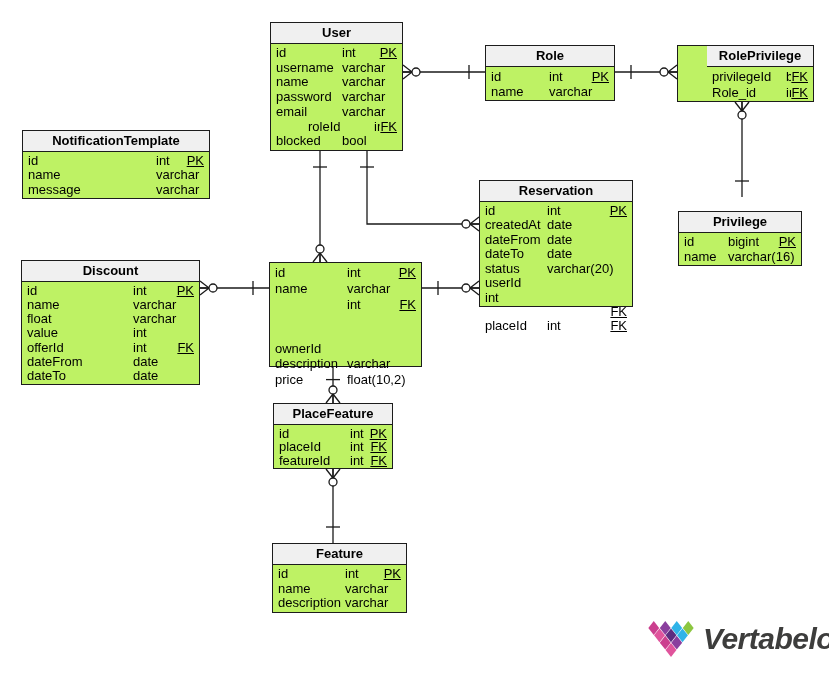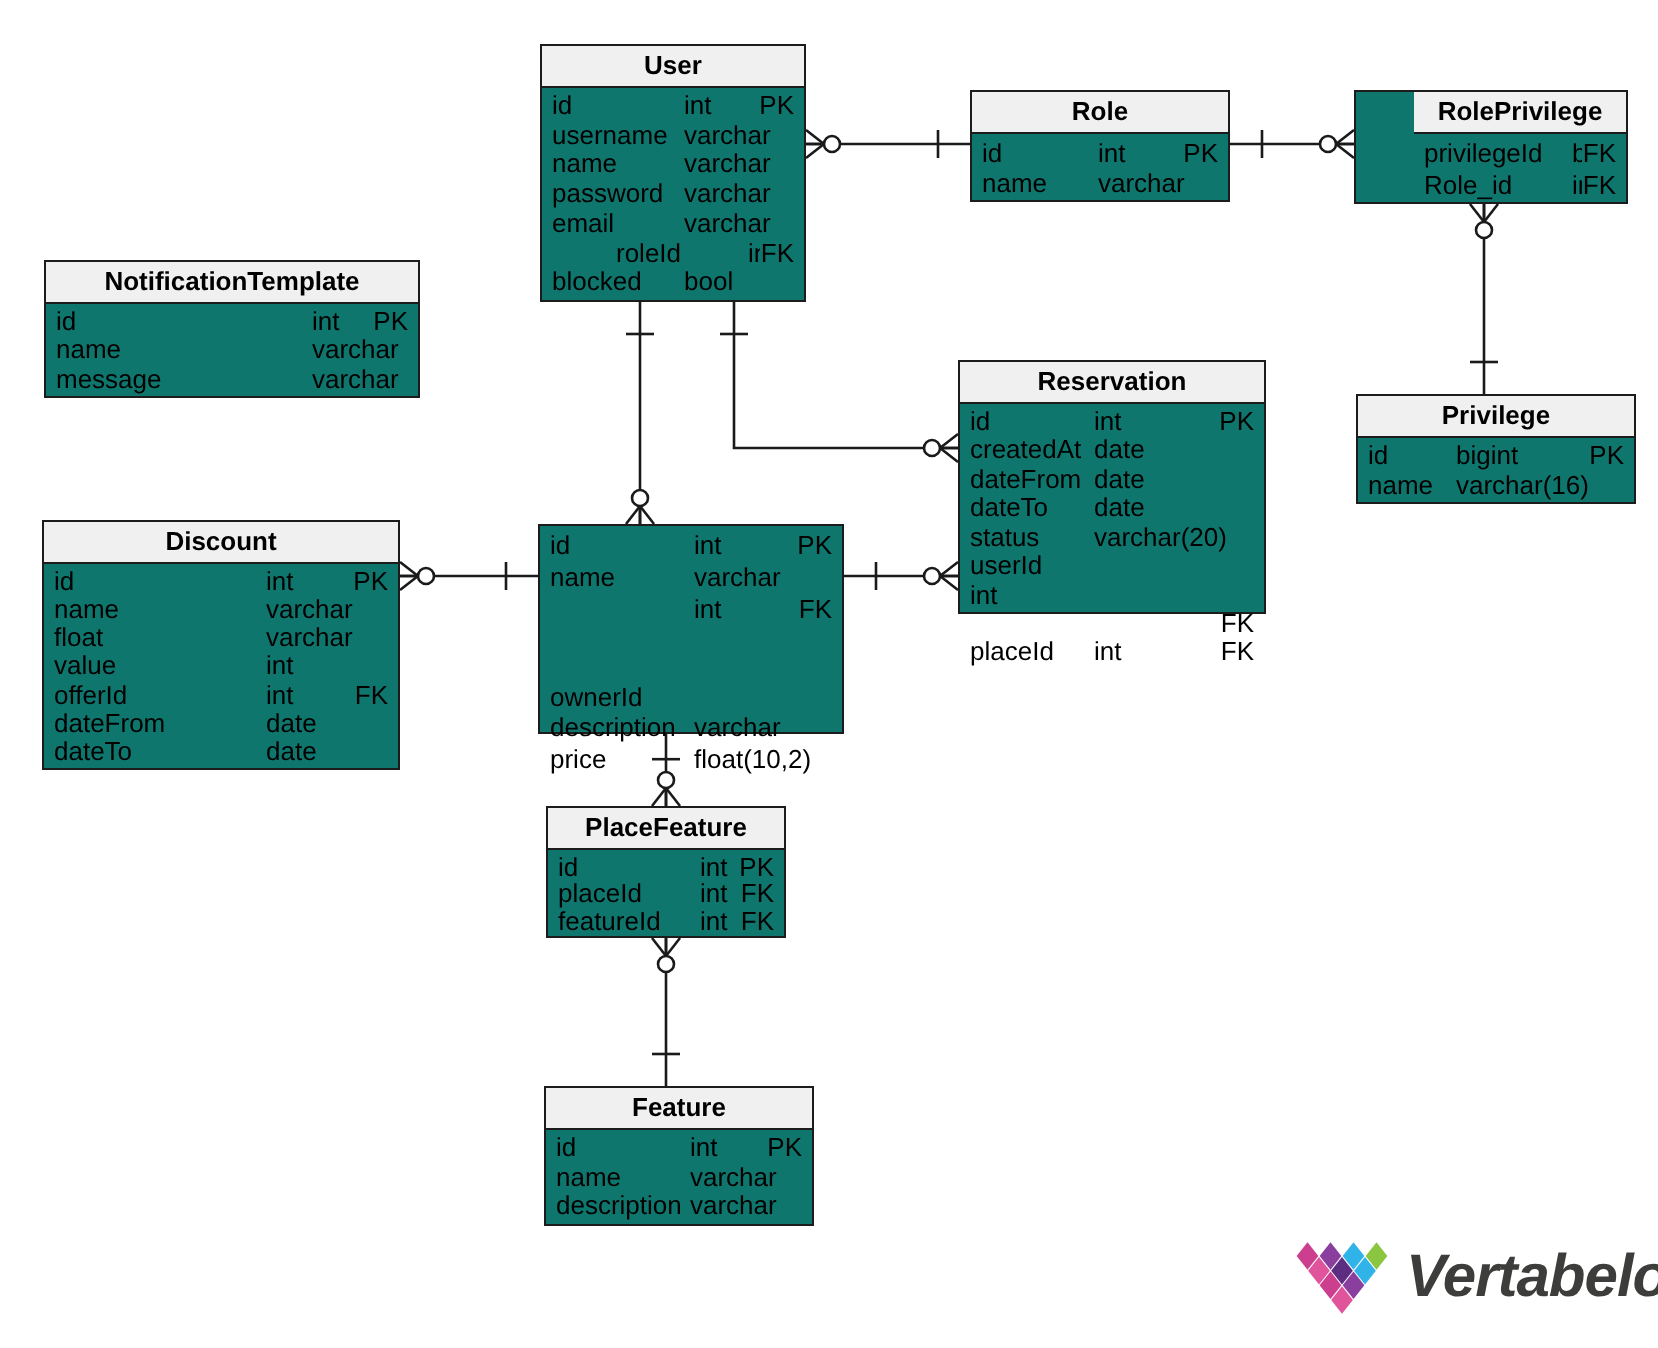--- a/index.html
+++ b/index.html
@@ -2,33 +2,33 @@
 <html><head>
 <meta charset="utf-8">
 <style>
   html,body{margin:0;padding:0;background:#fff;}
   #canvas{
     position:relative;width:829px;height:674px;background:#ffffff;
     font-family:"Liberation Sans",sans-serif;overflow:hidden;
   }
   #edges{position:absolute;left:0;top:0;z-index:0;}
   .table{
-    position:absolute;background:#0f766e;border:1.5px solid #1c1c1c;
+    position:absolute;background:#bef264;border:1.5px solid #1c1c1c;
     box-sizing:border-box;z-index:1;
   }
   .table-title{
     height:20px;line-height:20px;text-align:center;font-weight:bold;
     font-size:13px;background:#f0f0f0;border-bottom:1.5px solid #1c1c1c;
     color:#000;
   }
   .table-body{padding:2px 0 0 0;}
   .trow{display:flex;font-size:13px;color:#000;padding:0 5px;white-space:nowrap;}
   .c-name{flex:0 0 auto;overflow:hidden;}
   .c-type{flex:1 1 auto;overflow:hidden;}
-  .c-key{flex:0 0 auto;text-align:right;}
+  .c-key{flex:0 0 auto;text-align:right;text-decoration:underline;}
   #logo{
     position:absolute;left:648px;top:617px;display:flex;align-items:center;
     gap:9px;z-index:1;
   }
   #logo-text{
     font-size:30px;font-weight:bold;font-style:italic;color:#3d3d3c;
     letter-spacing:-0.5px;
   }
 </style>
 </head>
@@ -213,21 +213,21 @@
           <span class="c-key"></span>
         </div>
         <div class="trow" style="line-height: 14.3333px;">
           <span class="c-name" style="width: 128px;">message</span>
           <span class="c-type">varchar</span>
           <span class="c-key"></span>
         </div>
       </div>
     </div>
 
-    <div class="table" style="left: 678px; top: 197px; width: 140px; height: 55px;">
+    <div class="table" style="left: 678px; top: 211px; width: 124px; height: 55px;">
       <div class="table-title">Privilege</div>
       <div class="table-body">
         <div class="trow" style="line-height: 14.5px;">
           <span class="c-name" style="width: 44px;">id</span>
           <span class="c-type">bigint</span>
           <span class="c-key">PK</span>
         </div>
         <div class="trow" style="line-height: 14.5px;">
           <span class="c-name" style="width: 44px;">name</span>
           <span class="c-type">varchar(16)</span>

